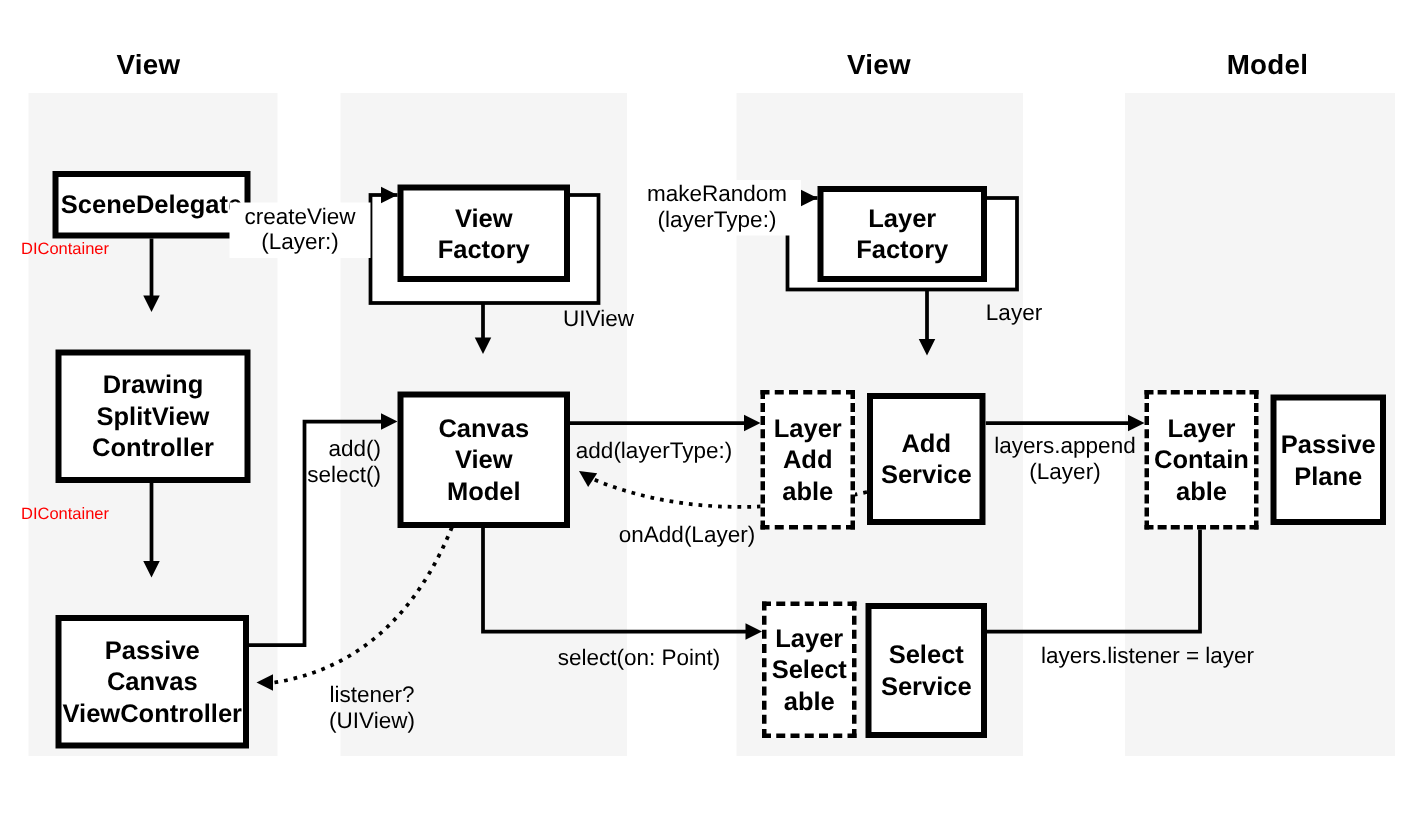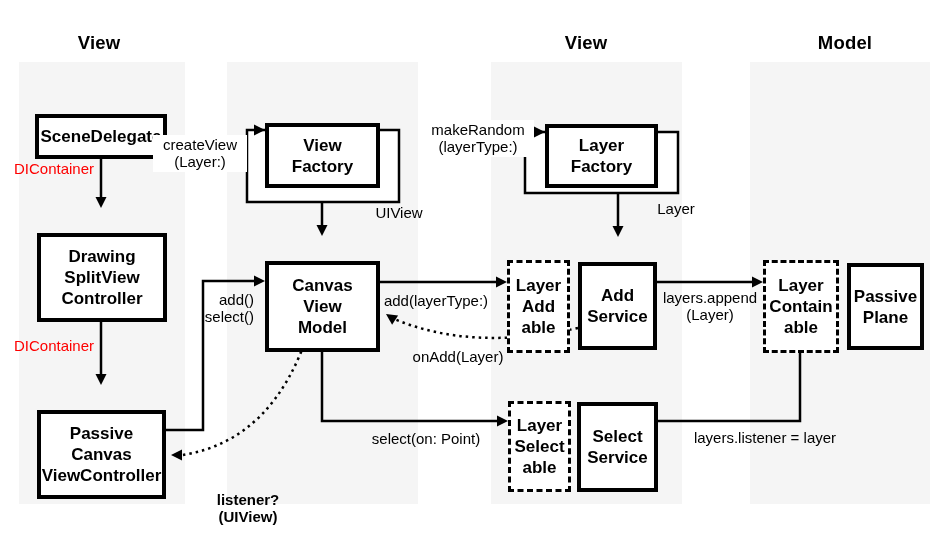--- a/index.html
+++ b/index.html
@@ -45,22 +45,22 @@
   #lbl-createview{left:153px;top:135px;width:88px;}
   #lbl-uiview{left:368px;top:205px;width:62px;}
   #lbl-makerandom{left:422px;top:120px;width:106px;}
   #lbl-layer{left:650px;top:201px;width:52px;}
   #lbl-addselect{left:192px;top:292px;width:62px;text-align:right;}
   #lbl-addlayertype{left:380px;top:293px;width:112px;}
   #lbl-onadd{left:407px;top:349px;width:102px;}
   #lbl-layersappend{left:659px;top:290px;width:102px;}
   #lbl-selectonpoint{left:370px;top:431px;width:112px;}
   #lbl-layersselected{left:683px;top:430px;width:164px;}
-  #lbl-listener{left:192px;top:492px;width:112px;font-weight:bold;}
-  .dilabel{position:absolute;left:14px;width:72px;font-size:15px;text-align:left;
+  #lbl-listener{left:192px;top:456px;width:112px;}
+  .dilabel{position:absolute;left:14px;width:72px;font-size:11px;text-align:left;
     color:#fe0000;}
   #lbl-di1{top:160px;}
   #lbl-di2{top:337px;}
 </style>
 </head>
 <body>
 
 <div id="stage">
 
   <div class="colbg" id="col-view"></div>

